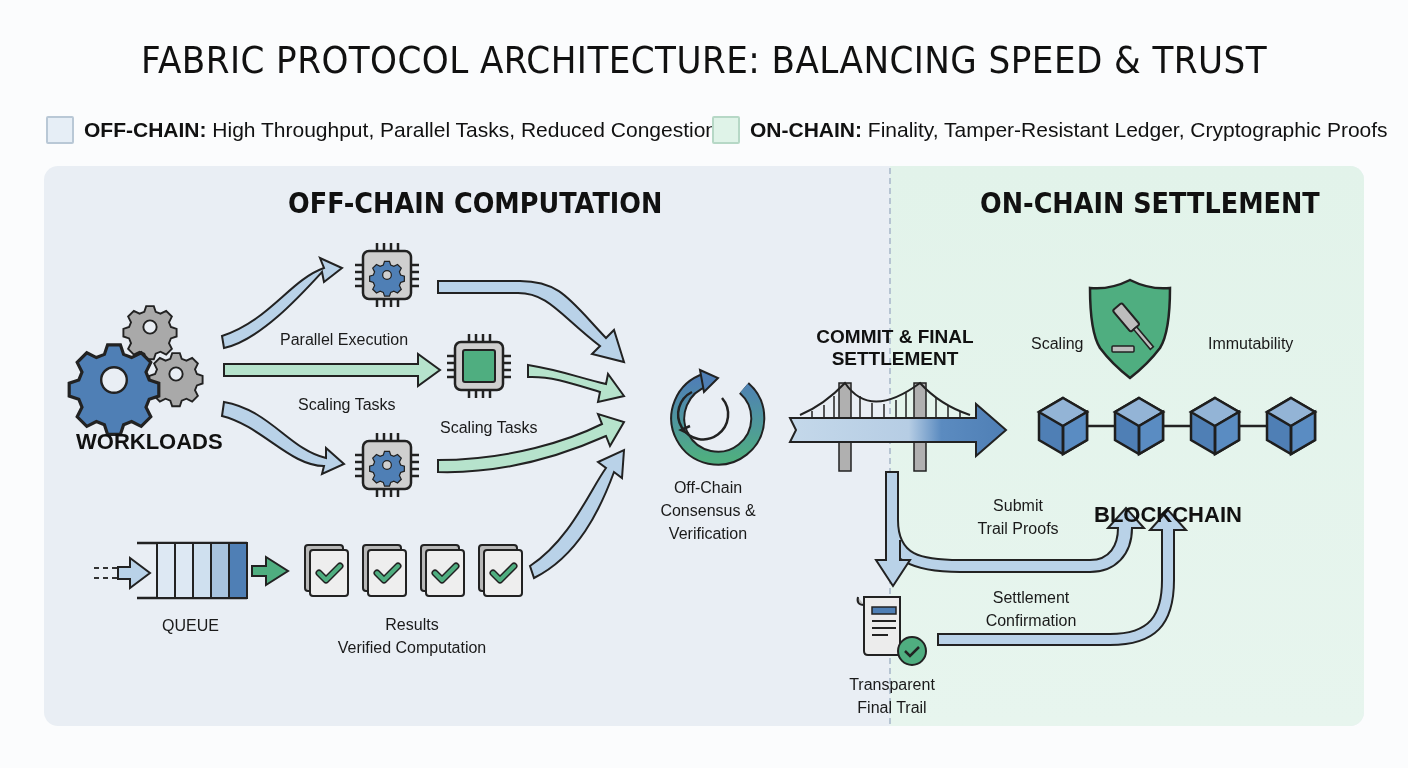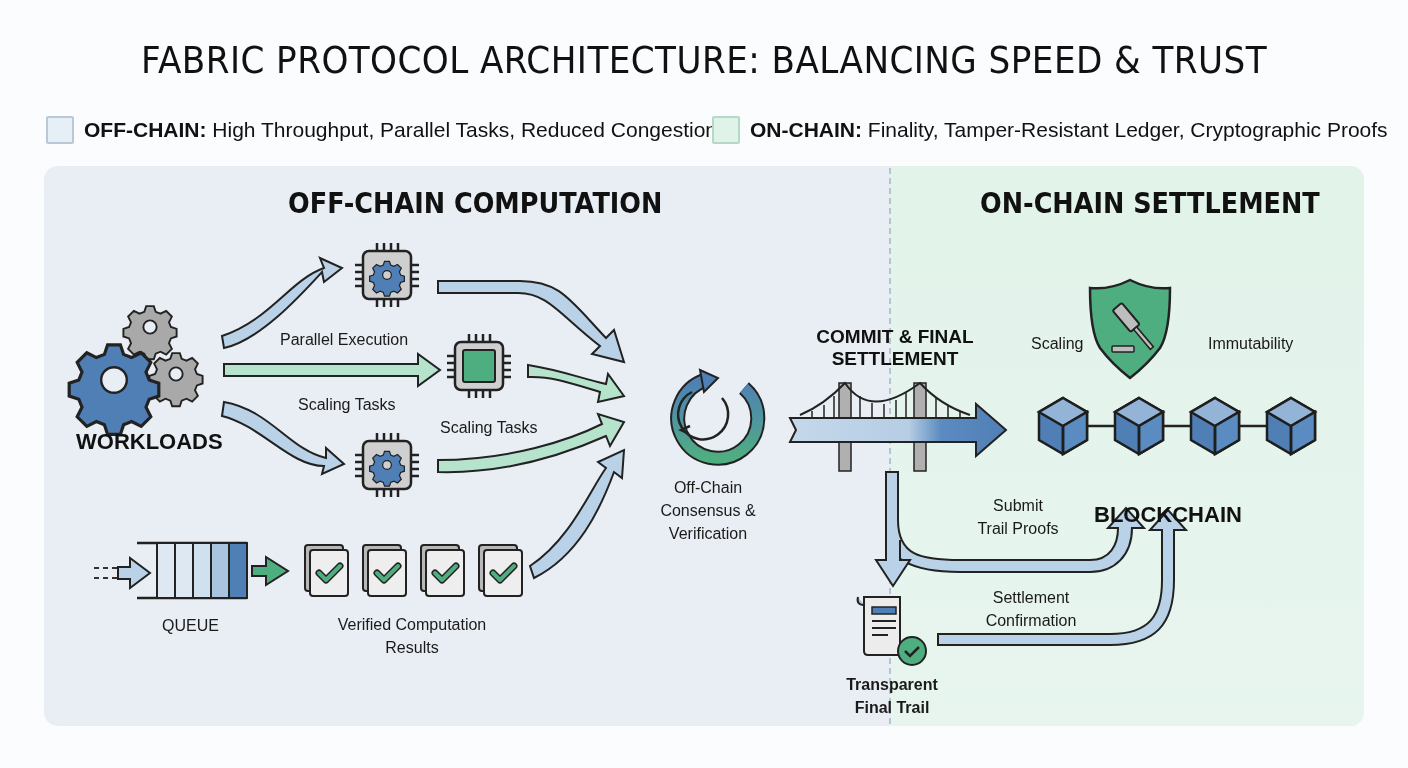--- a/index.html
+++ b/index.html
@@ -235,34 +235,34 @@
 <div class="abs lbl" style="left:280px;top:328px;">Parallel Execution</div>
 <div class="abs lbl" style="left:298px;top:393px;">Scaling Tasks</div>
 <div class="abs lbl" style="left:440px;top:416px;">Scaling Tasks</div>
 <div class="abs lbl" style="left:648px;top:476px;width:120px;">
   <div>Off-Chain</div>
   <div>Consensus &amp;</div>
   <div>Verification</div>
 </div>
 <div class="abs lbl" style="left:162px;top:614px;">QUEUE</div>
 <div class="abs lbl" style="left:300px;top:613px;width:224px;">
+  <div>Results</div>
   <div>Verified Computation</div>
-  <div>Results</div>
 </div>
 <div class="abs blbl" style="left:805px;top:326px;width:180px;font-size:19px;line-height:22px;">
   <div>COMMIT &amp; FINAL</div>
   <div>SETTLEMENT</div>
 </div>
 <div class="abs lbl" style="left:1031px;top:332px;">Scaling</div>
 <div class="abs lbl" style="left:1208px;top:332px;">Immutability</div>
 <div class="abs blbl" style="left:1094px;top:469px;margin-top:34px;">BLOCKCHAIN</div>
 <div class="abs lbl" style="left:958px;top:494px;width:120px;">
   <div>Submit</div>
   <div>Trail Proofs</div>
 </div>
 <div class="abs lbl" style="left:966px;top:586px;width:130px;">
   <div>Settlement</div>
   <div>Confirmation</div>
 </div>
-<div class="abs lbl" style="left:830px;top:673px;width:124px;font-weight:bold;">
+<div class="abs lbl" style="left:830px;top:673px;width:124px;">
   <div>Transparent</div>
   <div>Final Trail</div>
 </div>
 
 </body></html>

